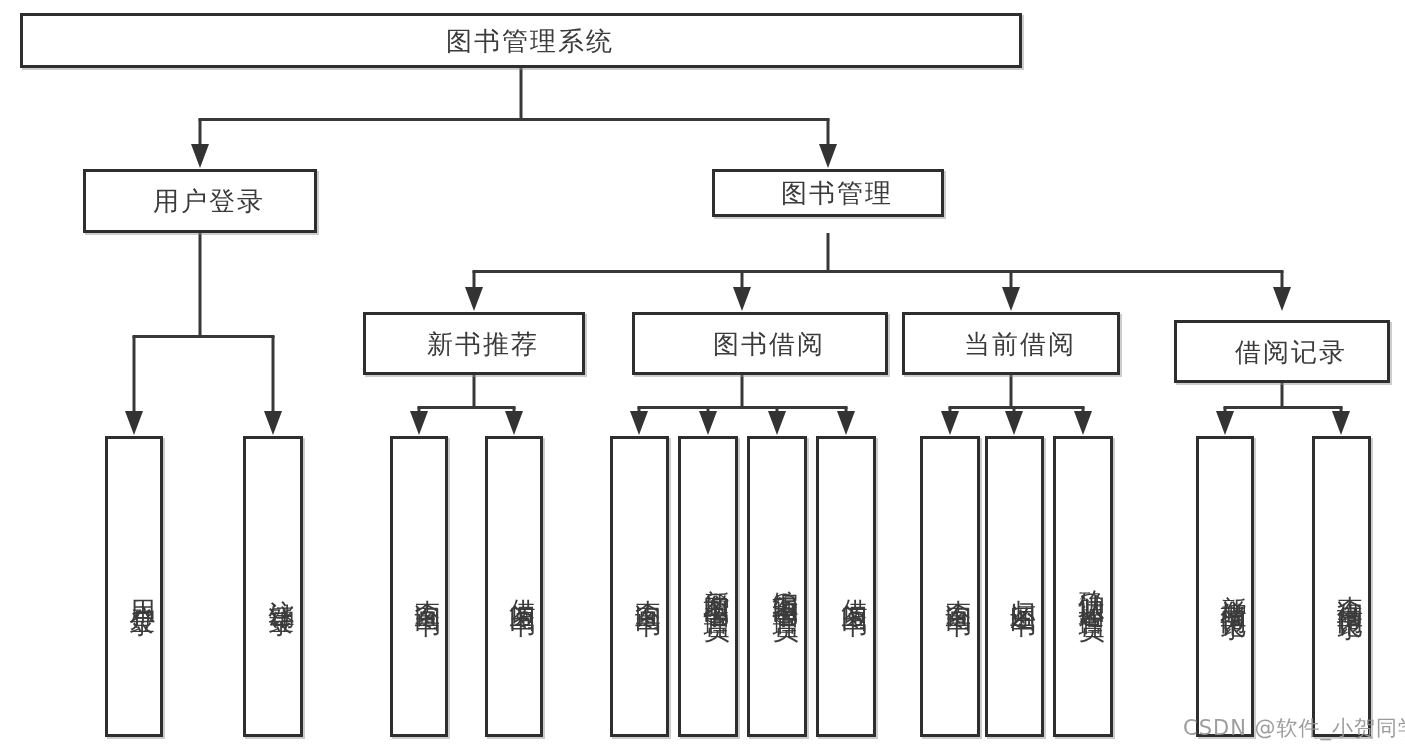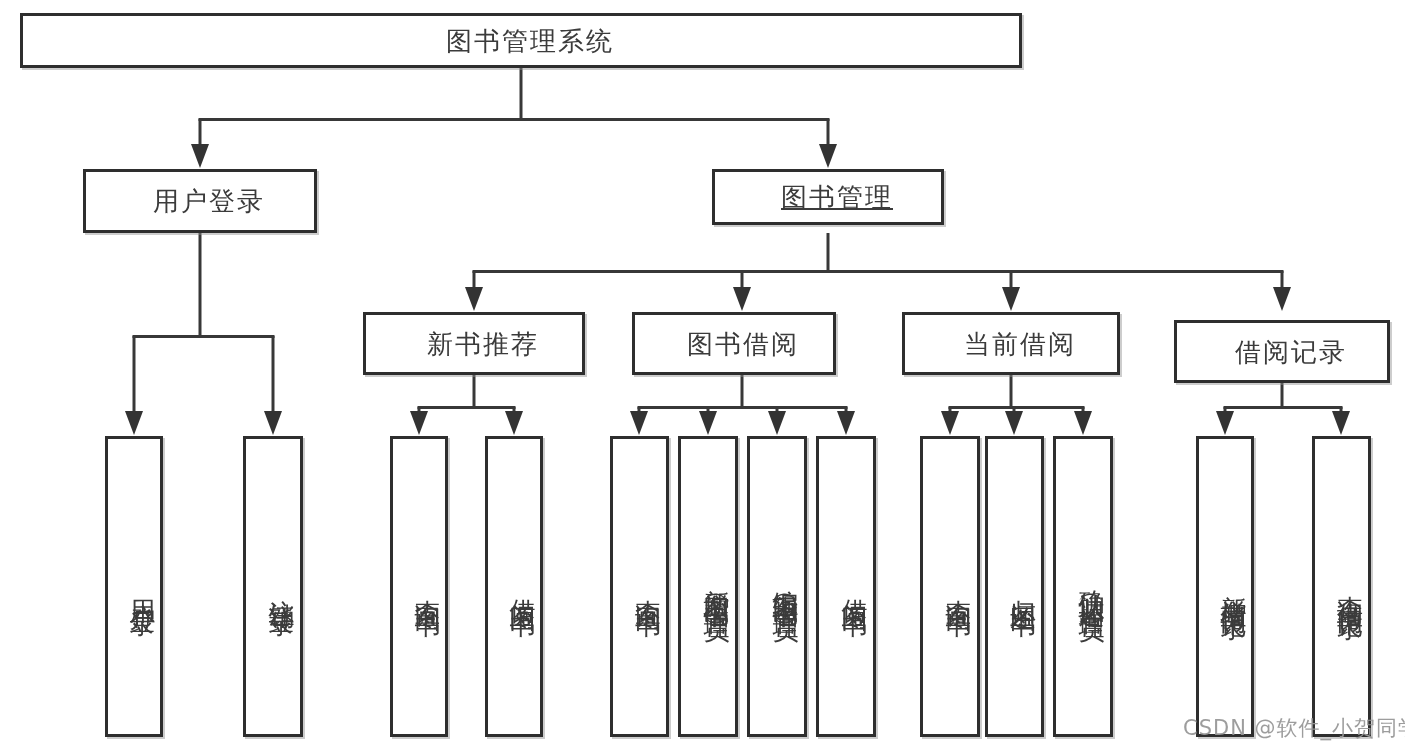--- a/index.html
+++ b/index.html
@@ -125,28 +125,28 @@
     </g>
   </svg>
 
   <div class="node h" style="left:20px; top:13px; width:1002px; height:55px;">
     <span class="lbl">图书管理系统</span>
   </div>
 
   <div class="node h" style="left:83px; top:169px; width:234px; height:64px;">
     <span class="lbl">用户登录</span>
   </div>
-  <div class="node h" style="left:712px; top:169px; width:232px; height:56px;text-decoration:underline;">
+  <div class="node h" style="left:712px; top:169px; width:232px; height:48px;">
     <span class="lbl">图书管理</span>
   </div>
 
   <div class="node h" style="left:363px; top:312px; width:222px; height:63px;">
     <span class="lbl">新书推荐</span>
   </div>
-  <div class="node h" style="left:632px; top:312px; width:204px; height:63px;">
+  <div class="node h" style="left:632px; top:312px; width:256px; height:63px;">
     <span class="lbl">图书借阅</span>
   </div>
   <div class="node h" style="left:902px; top:312px; width:218px; height:63px;align-items:center;">
     <span class="lbl">当前借阅</span>
   </div>
   <div class="node h" style="left:1174px; top:320px; width:216px; height:63px;">
     <span class="lbl">借阅记录</span>
   </div>
 
   <div class="node v" style="left:105px; top:436px; width:58px; height:301px;">

